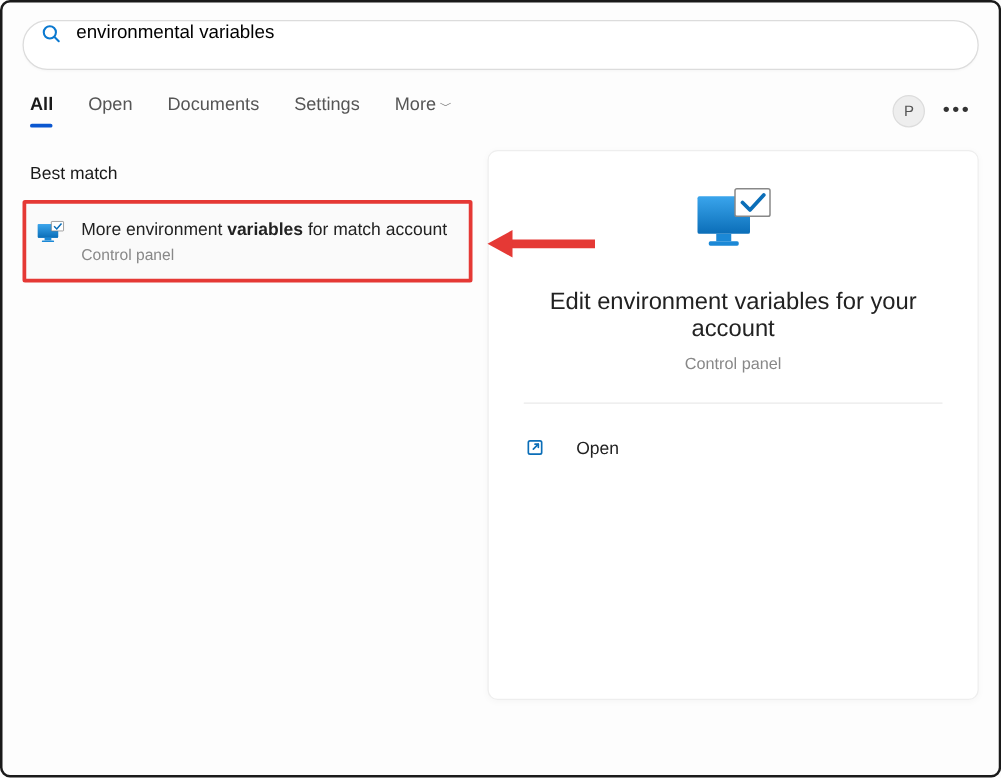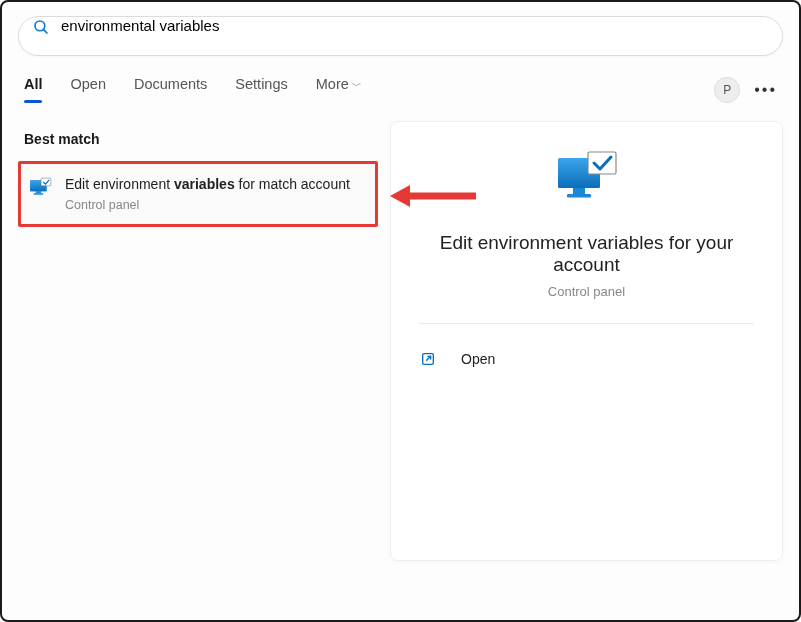--- a/index.html
+++ b/index.html
@@ -48,21 +48,21 @@
       width: 26px; height: 26px; border-radius: 50%;
       background: #eee; border: 1px solid #dcdcdc;
       display: flex; align-items: center; justify-content: center;
       font-size: 12px; color: #555;
     }
     .more-dots { margin-left: 14px; color: #333; font-size: 16px; letter-spacing: 2px; cursor: pointer; }
 
     
     .content { display: flex; margin-top: 18px; gap: 12px; padding: 0 4px; }
     .left { width: 360px; position: relative; }
-    .section-label { font-weight: 700; font-size: 14px; margin: 10px 0 14px 6px; }
+    .section-label { font-weight: 400; font-size: 14px; margin: 10px 0 14px 6px; }
 
     .result {
       display: flex; align-items: flex-start;
       padding: 10px 8px 10px 6px;
       border: 3px solid #e53935;
       border-radius: 2px;
       background: #fafafa;
       position: relative;
     }
     .result .ricon { width: 26px; height: 26px; margin-right: 12px; margin-top: 2px; }
@@ -131,21 +131,21 @@
               </linearGradient>
             </defs>
           <rect x="16" y="28" width="10" height="4" fill="#1b88d6"></rect>
           <rect x="12" y="32" width="18" height="2.5" rx="1" fill="#1b88d6"></rect>
           <rect x="26" y="4" width="18" height="14" rx="1" fill="#fff" stroke="#777" stroke-width="1"></rect>
           <polyline points="30,11 34,15 41,7" fill="none" stroke="#0b6eb8" stroke-width="2.2"></polyline>
         </svg>
       </span>
       <div class="rtext">
         <div>
-          <span>Edit environment </span><b>variables</b><span> for match account</span>
+          <span>More environment </span><b>variables</b><span> for match account</span>
         </div>
         <div class="subtitle">Control panel</div>
       </div>
     </div>
 
     <div class="arrow-wrap">
       <svg class="arrow-svg" viewBox="0 0 90 34">
         <line x1="88" y1="17" x2="18" y2="17" stroke="#e53935" stroke-width="7"></line>
         <polygon points="2,17 22,6 22,28" fill="#e53935"></polygon>
       </svg>

